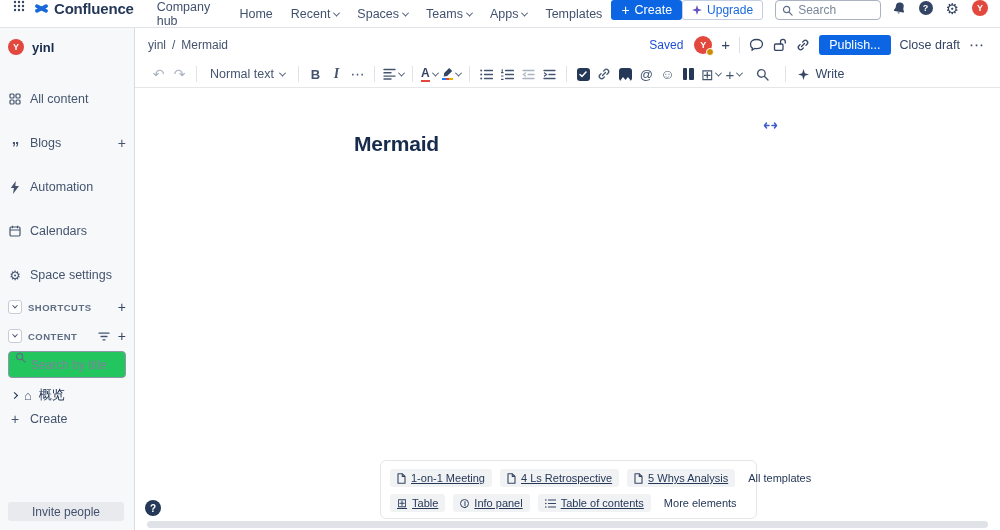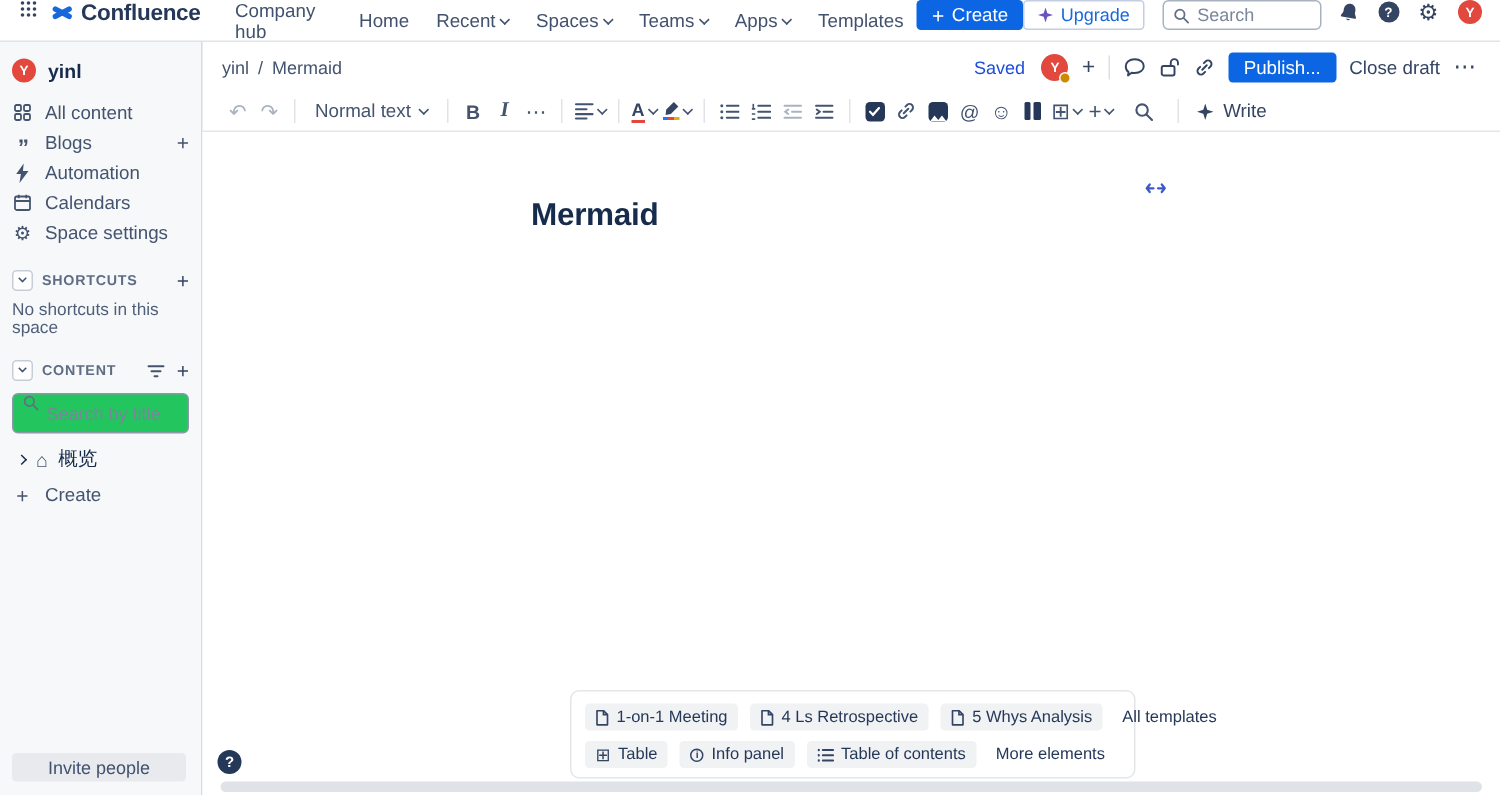--- a/index.html
+++ b/index.html
@@ -51,21 +51,21 @@
   .avatar-18 { width:18px; height:18px; font-size:9px; position:relative; }
   .avatar-badge { position:absolute; right:-2px; bottom:-2px; width:8px; height:8px; border-radius:50%; background:#CC8B00; border:1.5px solid #fff; }
 
   
   .body { display:flex; height:502px; }
 
   
   .sidebar { width:135px; background:#F7F8F9; border-right:1px solid #D8DCE1; position:relative; padding-top:9px; flex:none; }
   .space-header { display:flex; align-items:center; gap:8px; padding:2px 8px 10px 8px; }
   .space-name { font-size:13px; font-weight:700; color:#172B4D; }
-  .side-item { display:flex; align-items:center; gap:8px; height:20px; padding:0 8px; font-size:12.5px; color:#44546F; cursor:pointer; }
+  .side-item { display:flex; align-items:center; gap:8px; height:20px; padding:0 8px; font-size:12.5px; color:#44546F; cursor:pointer;margin-top:24px; }
   .side-item .sicon { width:14px; display:flex; justify-content:center; color:#44546F; flex:none; }
   .side-item .trail { margin-left:auto; font-size:14px; color:#44546F; }
   .quote-glyph { font-size:15px; font-weight:700; line-height:0.6; margin-top:7px; letter-spacing:-1px; }
   .section-header { display:flex; align-items:center; gap:6px; padding:0 8px; margin-top:15px; }
   .collapse-box { width:14px; height:14px; border:1px solid #C7CDD6; border-radius:3px; background:#fff; display:flex; align-items:center; justify-content:center; color:#44546F; flex:none; cursor:pointer; }
   .collapse-box .chev { width:4px; height:4px; }
   .section-title { font-size:9.5px; font-weight:700; letter-spacing:0.5px; color:#5E6C84; }
   .section-actions { margin-left:auto; display:flex; align-items:center; gap:8px; color:#44546F; }
   .section-actions .plus-glyph { font-size:14px; line-height:1; cursor:pointer; }
   .empty-note { font-size:11.5px; color:#505F79; padding:7px 8px 0 8px; }
@@ -122,21 +122,21 @@
 
   .tpl-panel {
     position:absolute; left:245px; top:372px; width:377px; height:59px;
     border:1px solid #E4E6EA; border-radius:6px; background:#fff;
     padding:8px 9px; display:flex; flex-direction:column; gap:7px;
   }
   .tpl-row { display:flex; align-items:center; gap:8px; }
   .chip {
     height:18px; display:flex; align-items:center; gap:5px; padding:0 7px;
     background:#F1F2F4; border:none; border-radius:3px; font-size:11px; color:#253858;
-    font-family:inherit; cursor:pointer; white-space:nowrap;
+    font-family:inherit; cursor:pointer; white-space:nowrap;text-decoration:underline;
   }
   .tpl-link { font-size:11px; color:#253858; padding:0 5px; cursor:pointer; white-space:nowrap; }
   .info-dot { width:9px; height:9px; border:1px solid #344563; border-radius:50%; font-size:7px; font-weight:700; color:#344563; display:flex; align-items:center; justify-content:center; line-height:1; }
 
   .hscroll { position:absolute; left:12px; right:12px; bottom:2px; height:7px; background:#DFE2E6; border-radius:4px; }
   .help-fab { position:absolute; left:10px; bottom:14px; width:16px; height:16px; border-radius:50%; background:#253858; color:#fff; font-size:10px; font-weight:700; display:flex; align-items:center; justify-content:center; cursor:pointer; }
 </style>
 </head>
 <body>
 
@@ -278,21 +278,20 @@
 
       <div class="section-header">
         <span class="collapse-box">
             <i class="chev"></i>
           </span>
         <span class="section-title">SHORTCUTS</span>
         <span class="section-actions">
             <span class="plus-glyph">+</span>
           </span>
       </div>
-      <div class="empty-note">No shortcuts in this space</div>
 
       <div class="section-header">
         <span class="collapse-box">
             <i class="chev"></i>
           </span>
         <span class="section-title">CONTENT</span>
         <span class="section-actions">
           <span>
             <svg width="12" height="9" viewBox="0 0 12 9" fill="none" stroke="#44546F" stroke-width="1.3" stroke-linecap="round">
                 <path d="M1 1.2h10M3 4.5h6M5 7.8h2"></path>

